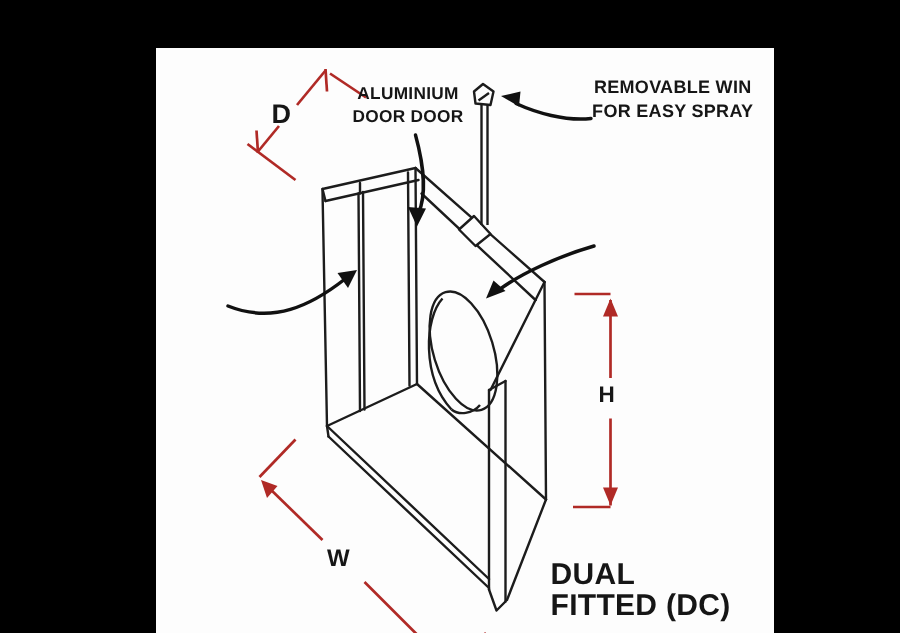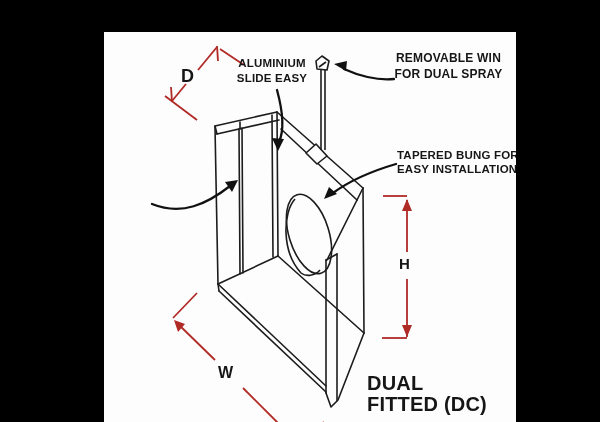--- a/index.html
+++ b/index.html
@@ -126,32 +126,28 @@
     </g>
     <g fill="#b02a26" stroke="none">
       <polygon points="407,169 402,181 412,181"></polygon>
       <polygon points="407,307 402,295 412,295"></polygon>
       <polygon points="174,290 185,294 178,302"></polygon>
     </g>
   </svg>
 
   <div class="lbl" id="lbl-slide-door">
     <div>ALUMINIUM</div>
-    <div>SLIDE EASY</div>
+    <div>DOOR DOOR</div>
   </div>
 
   <div class="lbl" id="lbl-removable">
     <div>REMOVABLE WIN</div>
-    <div>FOR DUAL SPRAY</div>
+    <div>FOR EASY SPRAY</div>
   </div>
 
-  <div class="lbl" id="lbl-bung">
-    <div>TAPERED BUNG FOR</div>
-    <div>EASY INSTALLATION</div>
-  </div>
 
 
   <div class="lbl" id="lbl-title">
     <div>DUAL</div>
     <div>FITTED (DC)</div>
   </div>
 
   <div class="dim-lbl" id="dim-d">D</div>
   <div class="dim-lbl" id="dim-h">H</div>
   <div class="dim-lbl" id="dim-w">W</div>

